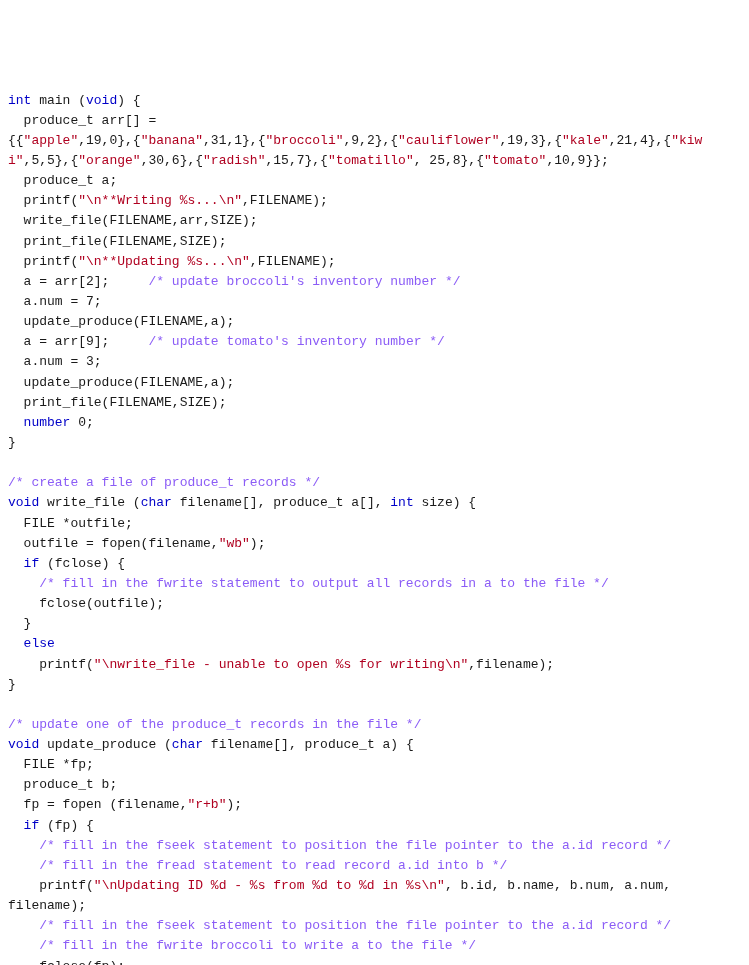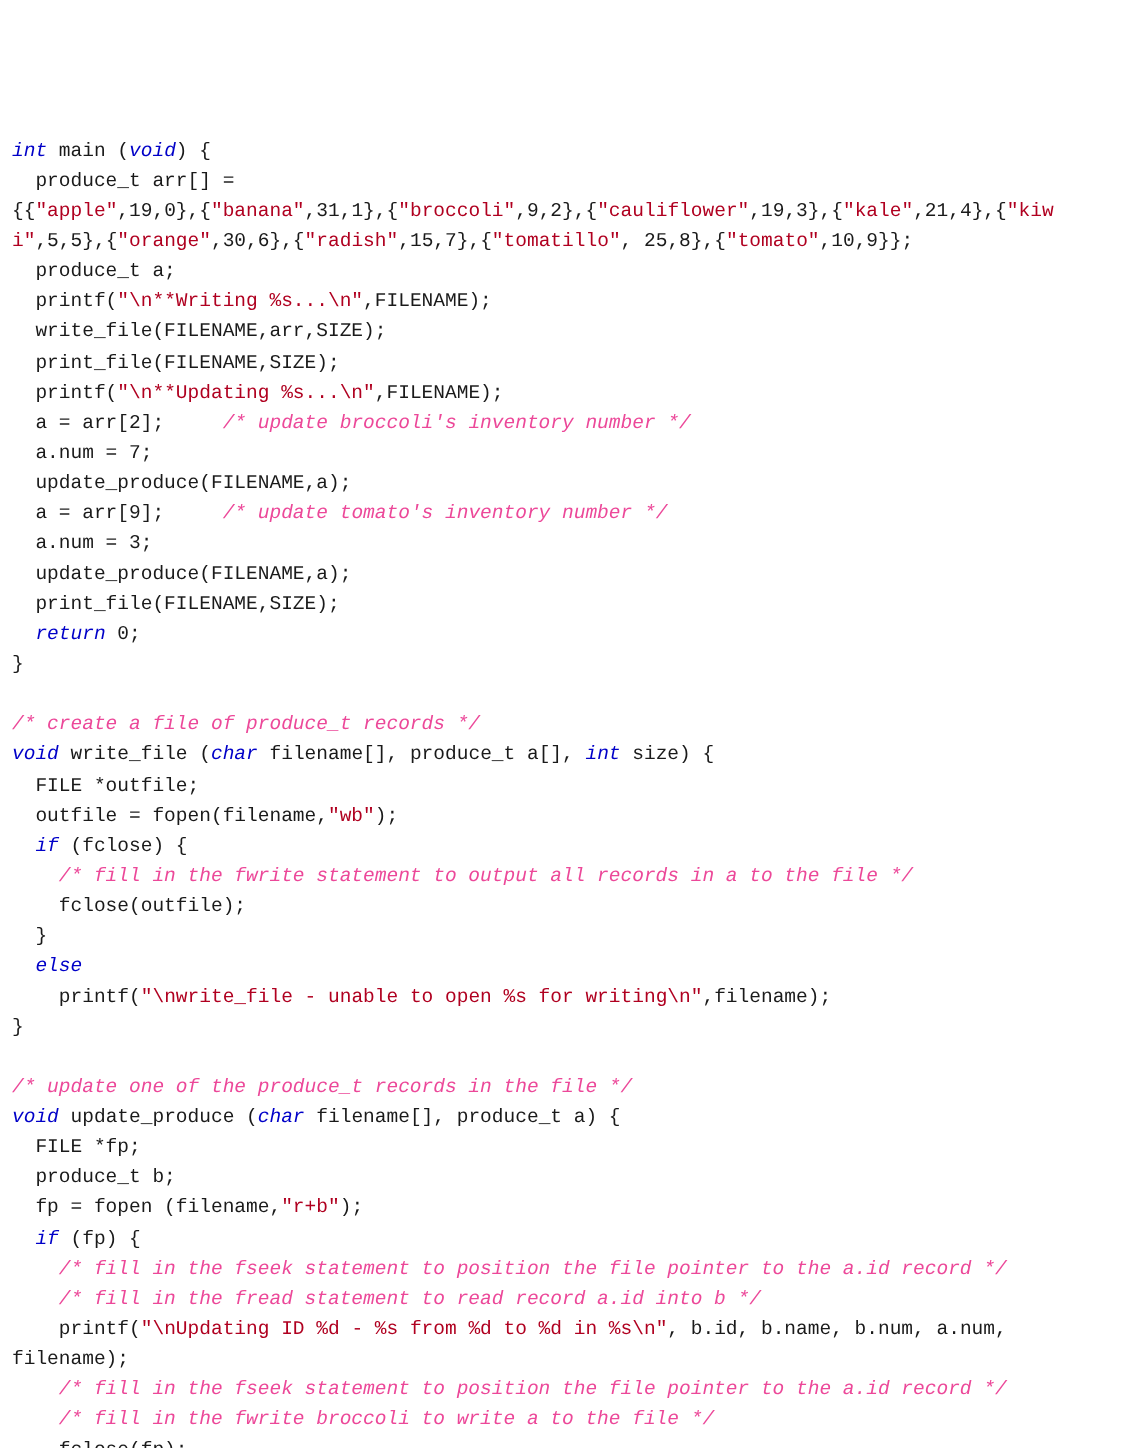--- a/index.html
+++ b/index.html
@@ -6,23 +6,23 @@
       margin: 0;
       padding: 10px 8px;
       font-family: Menlo, Consolas, "Courier New", monospace;
       font-size: 13px;
       line-height: 1.55;
       color: #1a1a1a;
       background: #ffffff;
       white-space: pre;
       overflow-x: hidden;
     }
-    .kw   { color: #0000c8; font-style: italic; }   
+    .kw   { color: #0000c8; }   
     .str  { color: #b00020; }
-    .cmt  { color: #ec4899; font-style: italic; }
+    .cmt  { color: #8b5cf6; }
   </style>
 </head>
 <body>
 
 
 
 <div><span class="kw">int</span><span> main (</span><span class="kw">void</span><span>) {</span>
 <span>  produce_t arr[] =</span>
 <span>{{</span><span class="str">"apple"</span><span>,19,0},{</span><span class="str">"banana"</span><span>,31,1},{</span><span class="str">"broccoli"</span><span>,9,2},{</span><span class="str">"cauliflower"</span><span>,19,3},{</span><span class="str">"kale"</span><span>,21,4},{</span><span class="str">"kiw</span>
 <span class="str">i"</span><span>,5,5},{</span><span class="str">"orange"</span><span>,30,6},{</span><span class="str">"radish"</span><span>,15,7},{</span><span class="str">"tomatillo"</span><span>, 25,8},{</span><span class="str">"tomato"</span><span>,10,9}};</span>
@@ -31,21 +31,21 @@
 <span>  write_file(FILENAME,arr,SIZE);</span>
 <span>  print_file(FILENAME,SIZE);</span>
 <span>  printf(</span><span class="str">"\n**Updating %s...\n"</span><span>,FILENAME);</span>
 <span>  a = arr[2];     </span><span class="cmt">/* update broccoli's inventory number */</span>
 <span>  a.num = 7;</span>
 <span>  update_produce(FILENAME,a);</span>
 <span>  a = arr[9];     </span><span class="cmt">/* update tomato's inventory number */</span>
 <span>  a.num = 3;</span>
 <span>  update_produce(FILENAME,a);</span>
 <span>  print_file(FILENAME,SIZE);</span>
-<span>  </span><span class="kw">return</span><span> 0;</span>
+<span>  </span><span class="kw">number</span><span> 0;</span>
 <span>}</span>
 <span></span>
 <span class="cmt">/* create a file of produce_t records */</span>
 <span class="kw">void</span><span> write_file (</span><span class="kw">char</span><span> filename[], produce_t a[], </span><span class="kw">int</span><span> size) {</span>
 <span>  FILE *outfile;</span>
 <span>  outfile = fopen(filename,</span><span class="str">"wb"</span><span>);</span>
 <span>  </span><span class="kw">if</span><span> (fclose) {</span>
 <span class="cmt">    /* fill in the fwrite statement to output all records in a to the file */</span>
 <span>    fclose(outfile);</span>
 <span>  }</span>

